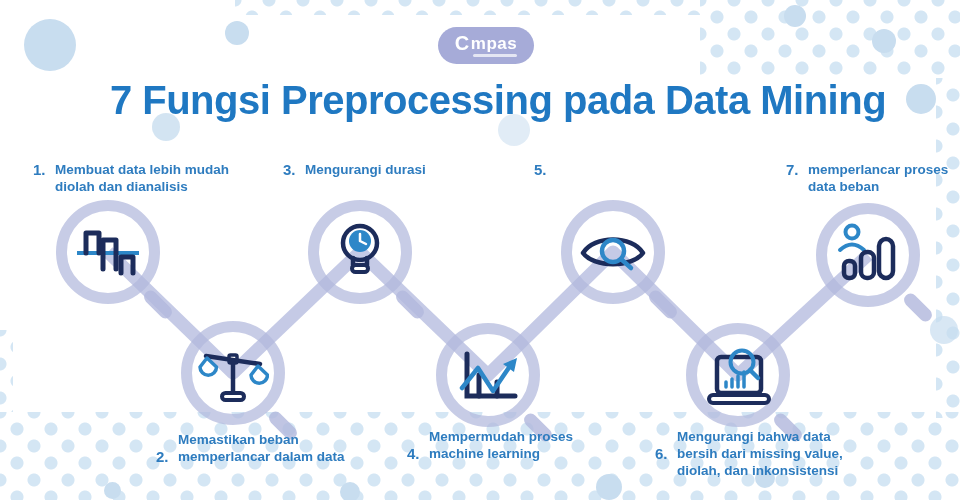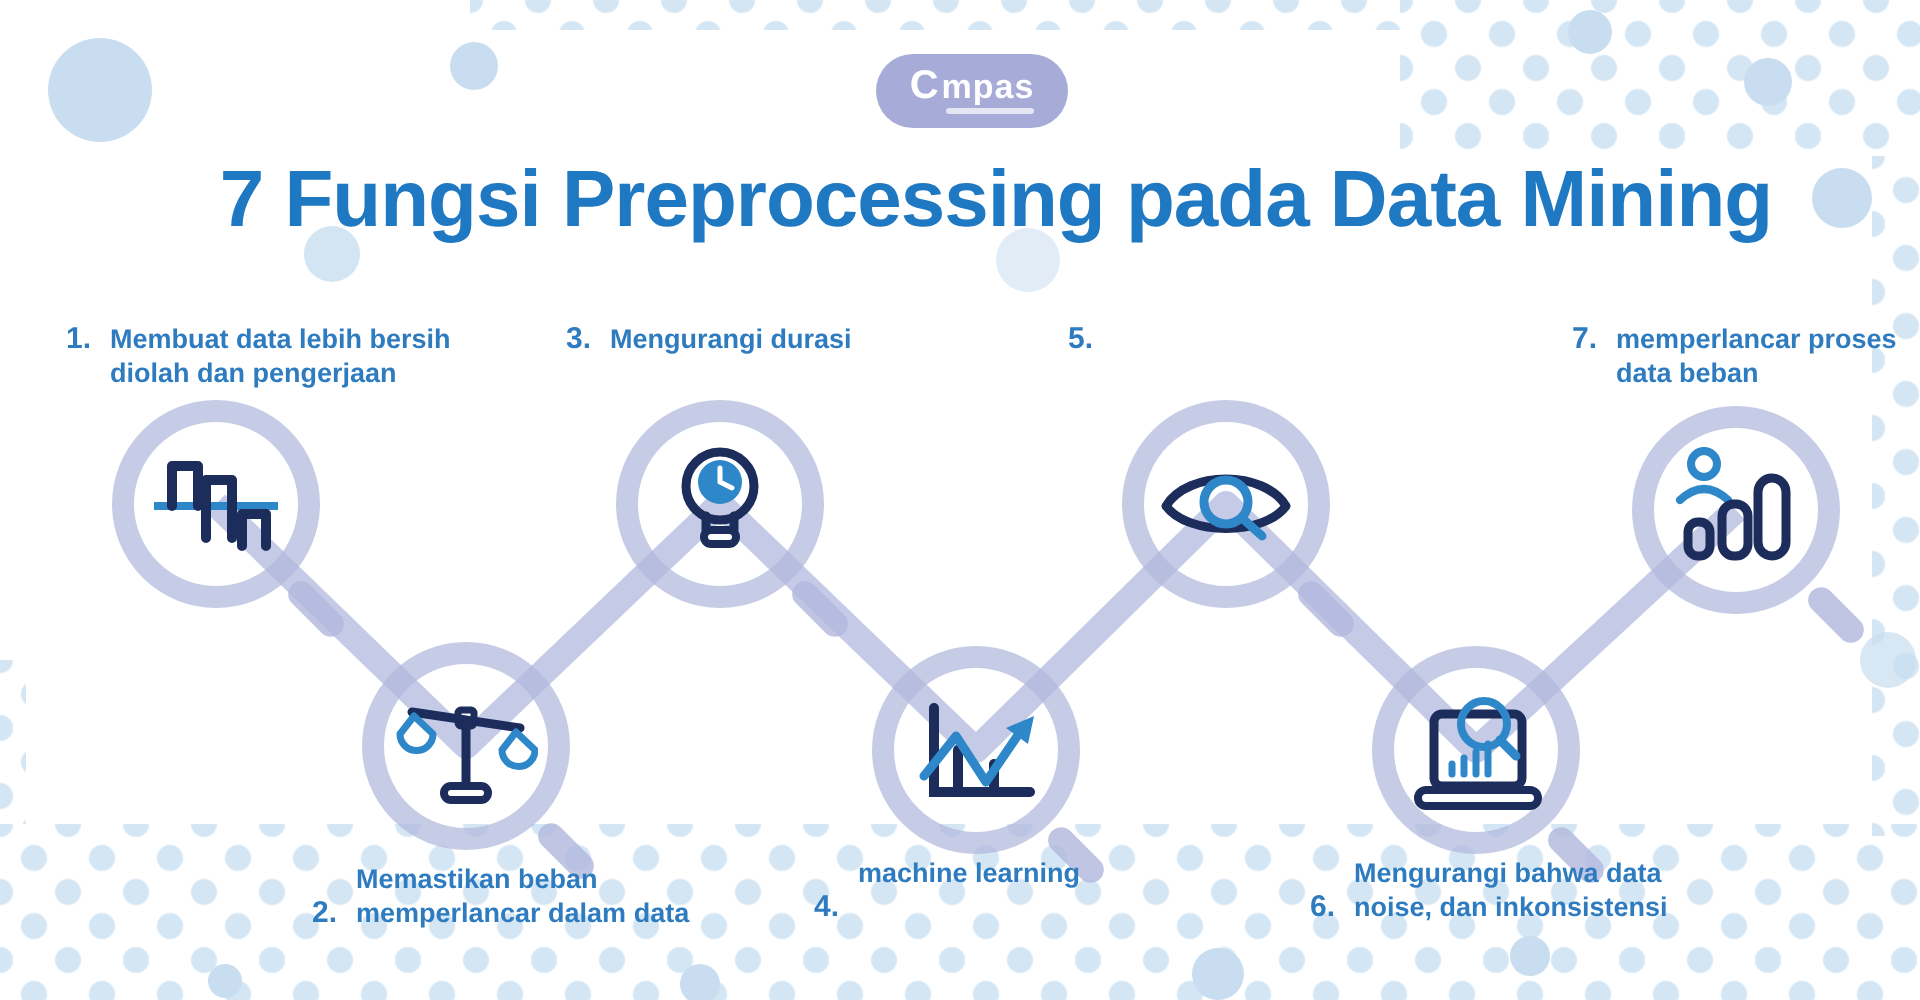--- a/index.html
+++ b/index.html
@@ -197,22 +197,22 @@
       <path d="M8 31 Q20 20 32 31" fill="none" stroke="#2d87c8" stroke-width="4" stroke-linecap="round"></path>
       <rect x="12" y="42" width="11" height="17" rx="5" fill="none" stroke="#1c2c5b" stroke-width="4.5"></rect>
       <rect x="29" y="33" width="13" height="26" rx="6" fill="none" stroke="#1c2c5b" stroke-width="4.5"></rect>
       <rect x="47" y="20" width="14" height="39" rx="7" fill="none" stroke="#1c2c5b" stroke-width="4.5"></rect>
     </svg>
   </div>
 
   <div class="lbl top l1">
     <span class="num">1.</span>
     <div class="lines">
-      <span>Membuat data lebih bersih</span>
-      <span>diolah dan pengerjaan</span>
+      <span>Membuat data lebih mudah</span>
+      <span>diolah dan dianalisis</span>
     </div>
   </div>
 
   <div class="lbl top l3">
     <span class="num">3.</span>
     <div class="lines">
       <span>Mengurangi durasi</span>
     </div>
   </div>
 
@@ -232,25 +232,27 @@
     <span class="num">2.</span>
     <div class="lines">
       <span>Memastikan beban</span>
       <span>memperlancar dalam data</span>
     </div>
   </div>
 
   <div class="lbl bottom l4">
     <span class="num">4.</span>
     <div class="lines">
+      <span>Mempermudah proses</span>
       <span>machine learning</span>
     </div>
   </div>
 
   <div class="lbl bottom l6">
     <span class="num">6.</span>
     <div class="lines">
       <span>Mengurangi bahwa data</span>
-      <span>noise, dan inkonsistensi</span>
+      <span>bersih dari missing value,</span>
+      <span>diolah, dan inkonsistensi</span>
     </div>
   </div>
 
 </div>
 
 </body></html>

